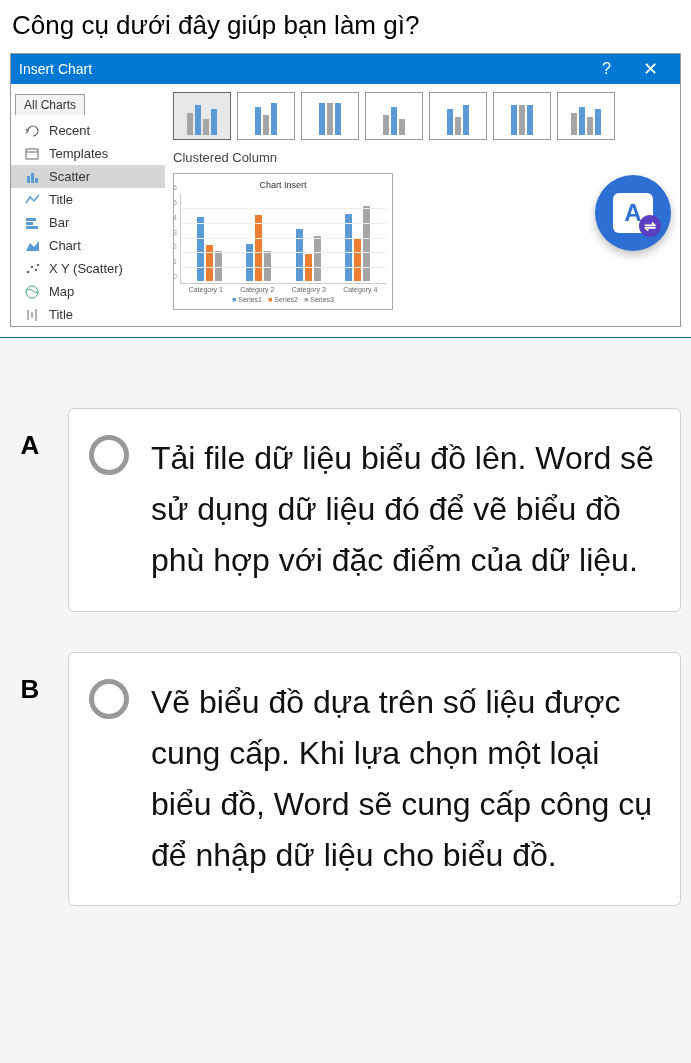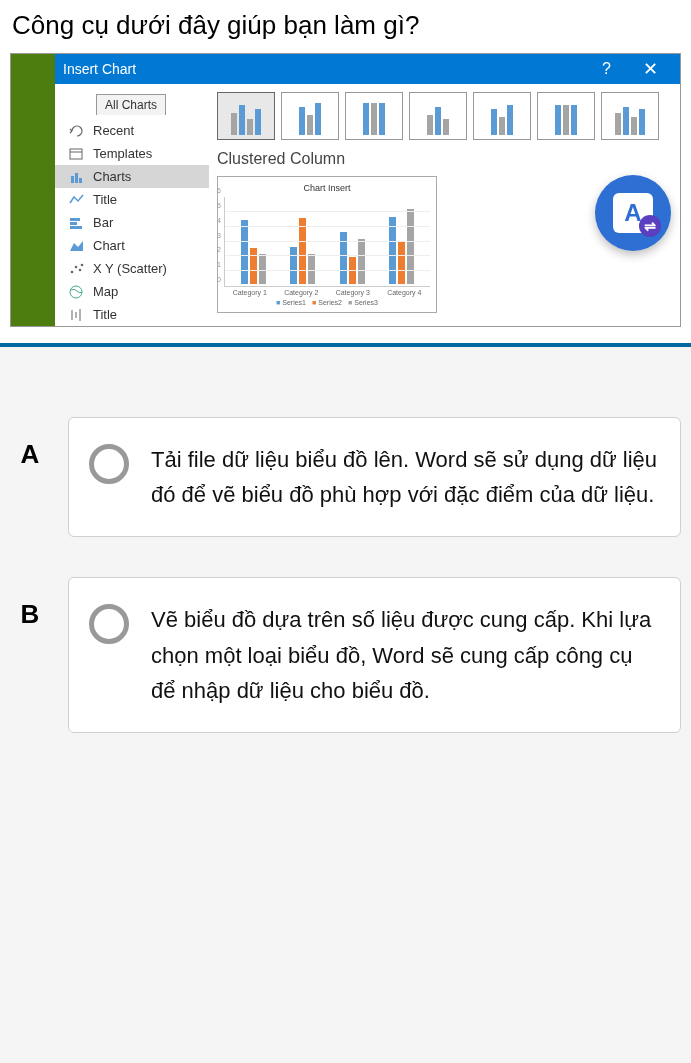--- a/index.html
+++ b/index.html
@@ -1,44 +1,44 @@
 <!DOCTYPE html>
 <html><head>
 <meta charset="utf-8">
 <style>
 * { box-sizing: border-box; margin: 0; padding: 0; }
 body { font-family: Arial, sans-serif; background: #f5f5f5; width: 691px; }
 
-.question-section { background: #fff; padding: 10px 10px 0 10px; border-bottom: 4px solid #0369a1; }
+.question-section { background: #fff; padding: 10px 10px 0 10px; border-bottom: 1px solid #0369a1; }
 .question-text { font-size: 26px; color: #000; margin-bottom: 12px; padding-left: 2px; }
 
-.dialog-outer { border: 1px solid #999; background: #4d7c0f; margin-bottom: 16px; padding-left: 44px; }
+.dialog-outer { border: 1px solid #999; background: #4d7c0f; margin-bottom: 10px; }
 .titlebar { background: #0078d4; color: #fff; display: flex; align-items: center; height: 30px; padding: 0 8px; font-size: 14px; }
 .titlebar-title { flex: 1; }
 .titlebar-help { font-size: 16px; padding: 0 18px; cursor: default; }
 .titlebar-close { font-size: 18px; padding: 0 14px; cursor: default; }
 
 .dialog-body { display: flex; background: #fff; }
 .sidebar { width: 154px; padding-top: 6px; }
-.tab-strip { padding: 4px 6px 2px 4px; text-align: center; }
+.tab-strip { padding: 4px 6px 2px 4px; }
 .tab { display: inline-block; border: 1px solid #999; border-bottom: none; background: #f3f3f3; padding: 3px 8px; font-size: 12px; color: #333; }
 
 .chart-types { list-style: none; margin-top: 2px; }
 .chart-types li { display: flex; align-items: center; gap: 8px; padding: 4px 8px 4px 14px; font-size: 13px; color: #333; }
 .chart-types li.selected { background: #d6d6d6; }
 .type-icon { width: 16px; height: 14px; display: inline-block; flex-shrink: 0; }
 
 .right-pane { flex: 1; padding: 8px; position: relative; }
 .subtype-row { display: flex; gap: 6px; margin-bottom: 10px; }
 .subtype { width: 58px; height: 48px; border: 1px solid #999; display: flex; align-items: flex-end; justify-content: center; gap: 2px; padding-bottom: 4px; position: relative; background: #fff; }
 .subtype.selected { background: #e8e8e8; border-color: #666; }
 .subtype .bar { width: 6px; background: #5b9bd5; }
 .subtype .bar.g { background: #a5a5a5; }
 
-.subtype-title { font-size: 16px; color: #444; margin-bottom: 8px; }
+.subtype-title { font-size: 13px; color: #444; margin-bottom: 8px; }
 
 .preview-box { border: 1px solid #aaa; padding: 6px; width: 220px; }
 .preview-title { text-align: center; font-size: 9px; color: #333; margin-bottom: 4px; }
 .preview-chart { display: flex; align-items: flex-end; justify-content: space-around; height: 90px; border-left: 1px solid #ccc; border-bottom: 1px solid #ccc; padding: 0 4px 2px 4px; position: relative; }
 .cat-group { display: flex; align-items: flex-end; gap: 2px; }
 .cat-group .b1 { width: 7px; background: #5b9bd5; }
 .cat-group .b2 { width: 7px; background: #ed7d31; }
 .cat-group .b3 { width: 7px; background: #a5a5a5; }
 .preview-labels { display: flex; justify-content: space-around; font-size: 7px; color: #666; margin-top: 2px; }
 .preview-legend { display: flex; justify-content: center; gap: 6px; font-size: 7px; color: #666; margin-top: 3px; }
@@ -49,21 +49,21 @@
 
 .fab { position: absolute; right: 20px; top: 175px; width: 76px; height: 76px; border-radius: 50%; background: #2d6fd2; display: flex; align-items: center; justify-content: center; color: #fff; box-shadow: 0 4px 10px rgba(0,0,0,0.25); }
 .fab-inner { width: 40px; height: 40px; background: #fff; border-radius: 6px; display: flex; align-items: center; justify-content: center; color: #2d6fd2; font-size: 24px; font-weight: bold; position: relative; }
 .fab-badge { position: absolute; right: -8px; bottom: -4px; width: 22px; height: 22px; background: #5a3fc0; border-radius: 50%; display:flex; align-items:center; justify-content:center; color:#fff; font-size:14px; }
 
 .answers-section { background: #f5f5f5; padding: 70px 10px 20px 10px; }
 .answer-row { display: flex; align-items: flex-start; gap: 18px; margin-bottom: 40px; }
 .answer-letter { font-size: 26px; font-weight: bold; width: 40px; text-align: center; padding-top: 22px; }
 .answer-card { flex: 1; background: #fff; border: 1px solid #d0d0d0; border-radius: 6px; padding: 24px 20px; display: flex; gap: 22px; }
 .radio { width: 40px; height: 40px; border: 5px solid #999; border-radius: 50%; flex-shrink: 0; margin-top: 2px; }
-.answer-text { font-size: 22px; line-height: 1.6; color: #111; }
+.answer-text { font-size: 32px; line-height: 1.6; color: #111; }
 
 .ylines { position: absolute; left: 0; right: 0; top: 0; bottom: 0; }
 .ylines div { position: absolute; left: 0; right: 0; border-top: 1px solid #eee; }
 .ytick { position: absolute; left: -8px; font-size: 7px; color: #999; transform: translateY(-50%); }
 </style>
 </head>
 <body>
 
 <div class="question-section" style="position:relative;">
   <div class="question-text">Công cụ dưới đây giúp bạn làm gì?</div>
@@ -93,21 +93,21 @@
                   <line x1="1" y1="5" x2="13" y2="5" stroke="#666"></line>
                 </svg></span>
             <span>Templates</span>
           </li>
           <li class="selected">
             <span class="type-icon"><svg viewBox="0 0 16 14">
                   <rect x="2" y="6" width="3" height="7" fill="#5b9bd5"></rect>
                   <rect x="6" y="3" width="3" height="10" fill="#5b9bd5"></rect>
                   <rect x="10" y="8" width="3" height="5" fill="#5b9bd5"></rect>
                 </svg></span>
-            <span>Charts</span>
+            <span>Scatter</span>
           </li>
           <li>
             <span class="type-icon"><svg viewBox="0 0 16 14">
                   <polyline points="1,10 5,4 9,8 14,2" fill="none" stroke="#5b9bd5" stroke-width="1.5"></polyline>
                 </svg></span>
             <span>Title</span>
           </li>
           <li>
             <span class="type-icon"><svg viewBox="0 0 16 14">
                   <rect x="1" y="2" width="10" height="3" fill="#5b9bd5"></rect>

